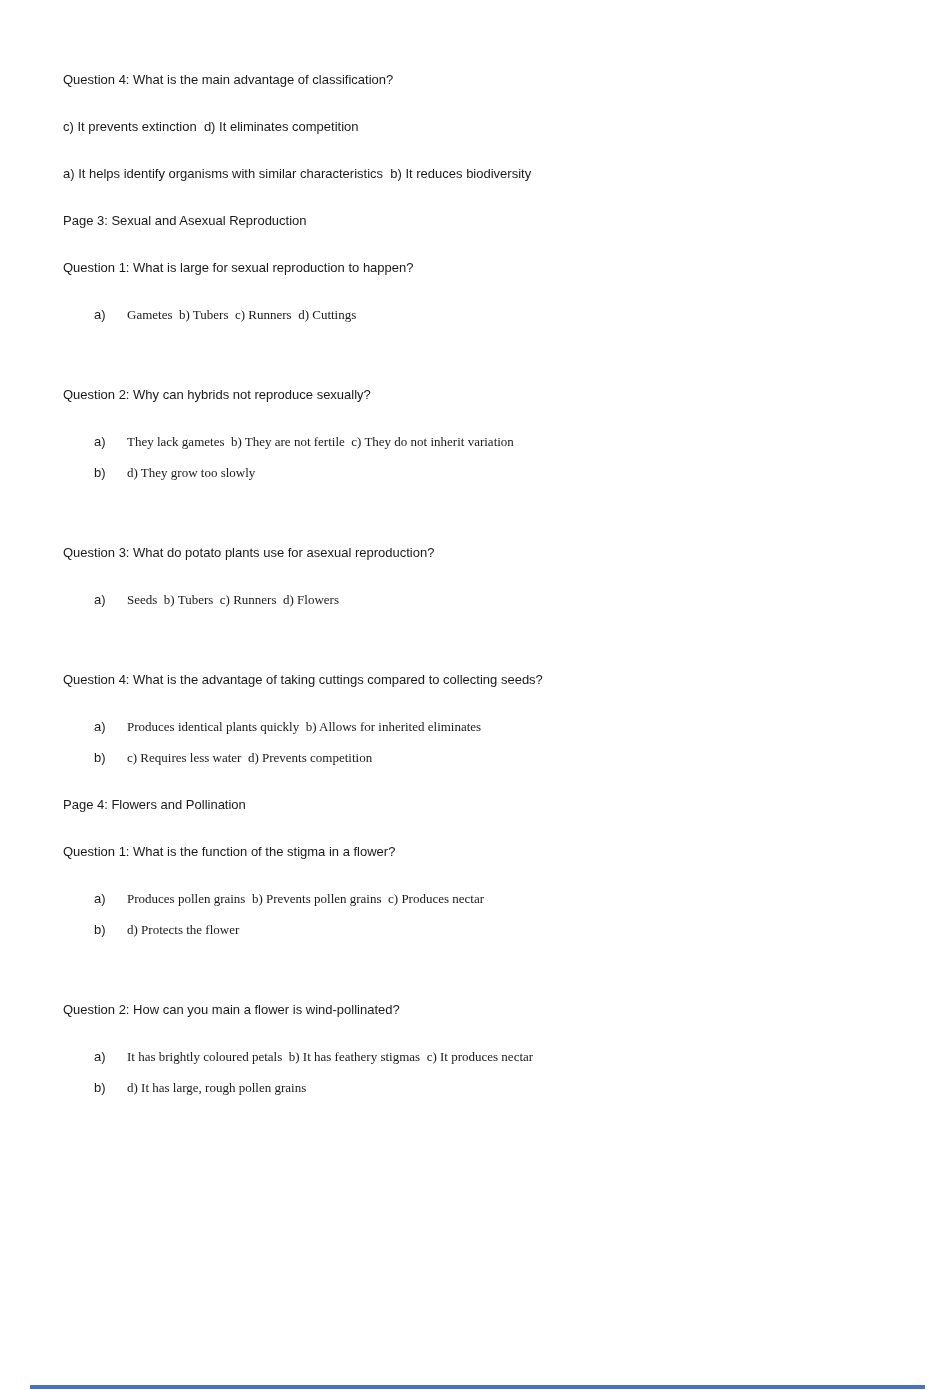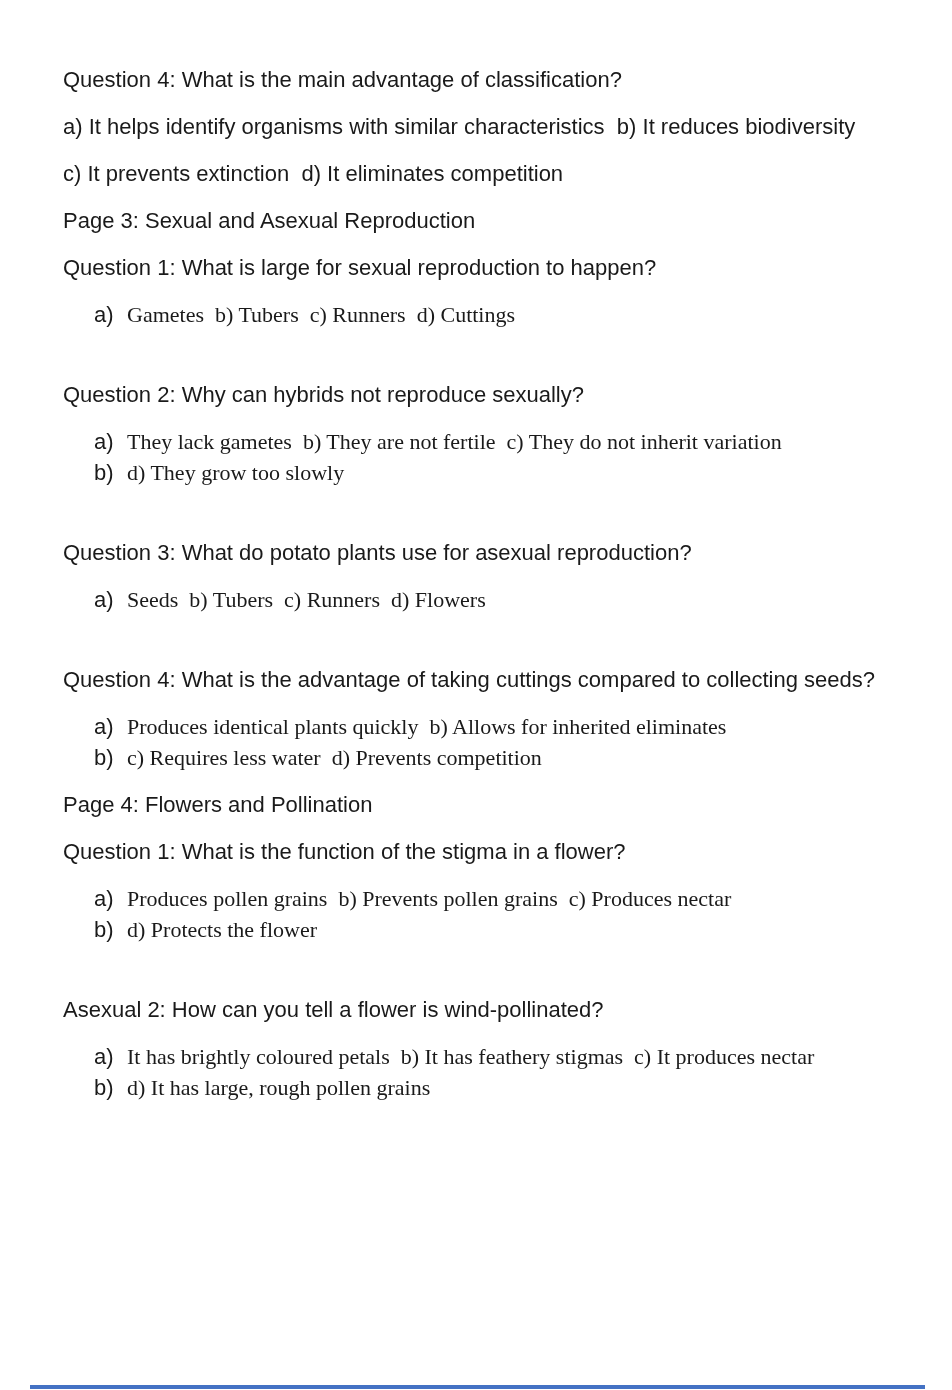--- a/index.html
+++ b/index.html
@@ -13,21 +13,21 @@
     position: relative;
     overflow: hidden;
     font-family: "Liberation Sans", "DejaVu Sans", sans-serif;
     color: #1a1a1a;
   }
   .doc {
     position: absolute;
     top: 64px;
     left: 63px;
     right: 75px;
-    font-size: 22px;
+    font-size: 13px;
     line-height: 31px;
   }
   .para {
     margin: 0 0 16px 0;
     white-space: pre-wrap;
   }
   .q-gap {
     margin-top: 49px;
   }
   .section-gap {
@@ -59,22 +59,22 @@
     height: 4px;
     background: #4472c4;
   }
 </style>
 </head>
 <body>
 
 <div class="doc">
 
   <p class="para">Question 4: What is the main advantage of classification?</p>
+  <p class="para">c) It prevents extinction  d) It eliminates competition</p>
   <p class="para">a) It helps identify organisms with similar characteristics  b) It reduces biodiversity</p>
-  <p class="para">c) It prevents extinction  d) It eliminates competition</p>
 
   <p class="para section-gap">Page 3: Sexual and Asexual Reproduction</p>
 
   <p class="para">Question 1: What is large for sexual reproduction to happen?</p>
   <ul class="opt-list">
     <li class="opt-item">
       <span class="opt-marker">a)</span>
       <span class="opt-text">Gametes  b) Tubers  c) Runners  d) Cuttings</span>
     </li>
   </ul>
@@ -118,21 +118,21 @@
     <li class="opt-item">
       <span class="opt-marker">a)</span>
       <span class="opt-text">Produces pollen grains  b) Prevents pollen grains  c) Produces nectar</span>
     </li>
     <li class="opt-item">
       <span class="opt-marker">b)</span>
       <span class="opt-text">d) Protects the flower</span>
     </li>
   </ul>
 
-  <p class="para q-gap">Asexual 2: How can you tell a flower is wind-pollinated?</p>
+  <p class="para q-gap">Question 2: How can you main a flower is wind-pollinated?</p>
   <ul class="opt-list">
     <li class="opt-item">
       <span class="opt-marker">a)</span>
       <span class="opt-text">It has brightly coloured petals  b) It has feathery stigmas  c) It produces nectar</span>
     </li>
     <li class="opt-item">
       <span class="opt-marker">b)</span>
       <span class="opt-text">d) It has large, rough pollen grains</span>
     </li>
   </ul>

